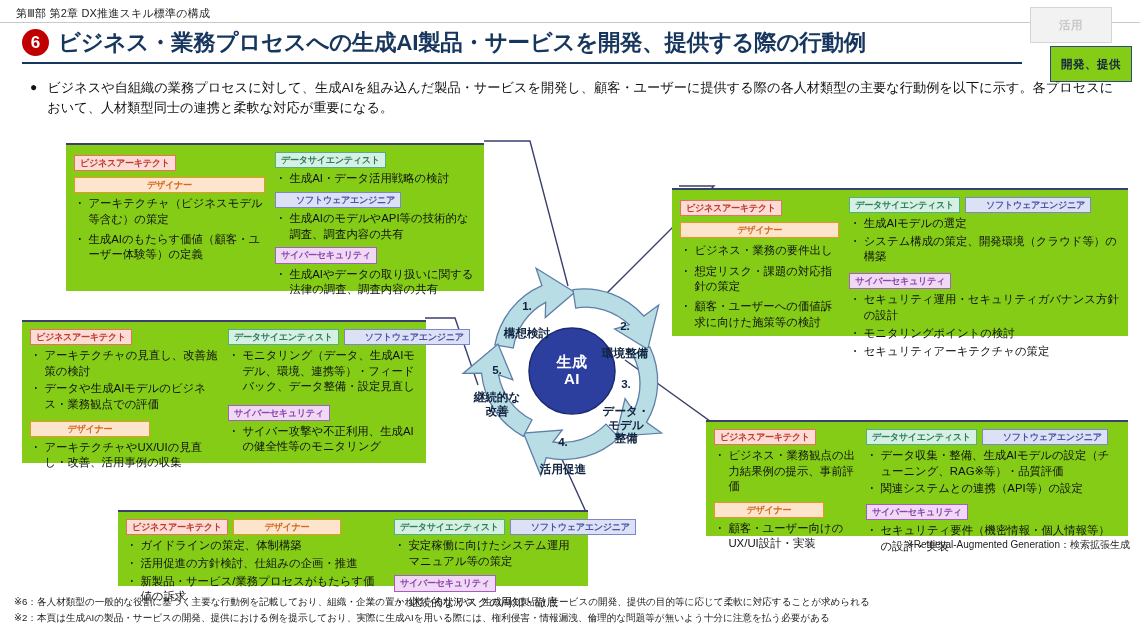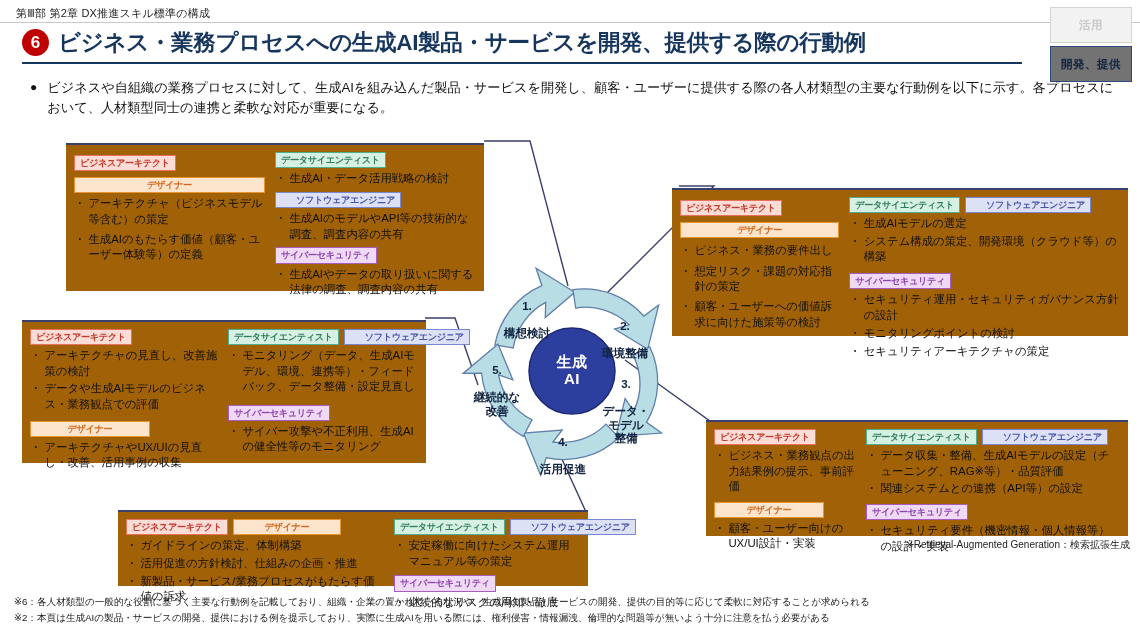--- a/index.html
+++ b/index.html
@@ -53,21 +53,21 @@
   }
   .badge {
     width: 82px; height: 36px;
     display: flex; align-items: center; justify-content: center;
     font-size: 11.5px; font-weight: bold; letter-spacing: .5px;
   }
   .badge-off {
     background: #f2f2f2; border: 1px solid #d4d4d4; color: #c8c8c8;
   }
   .badge-on {
-    background: #737373; border: 1.6px solid #2d4a7c; color: #10233f;
+    background: #84cc16; border: 1.6px solid #2d4a7c; color: #10233f; margin-left: 20px;
   }
 
   
   .intro {
     position: absolute; left: 30px; top: 78px; width: 1090px;
     display: flex; gap: 10px;
     font-size: 13.2px; color: #111111; line-height: 1.52;
   }
   .intro .dot {
     flex: 0 0 auto; font-size: 12px; line-height: 1.45; padding-top: 1px;
@@ -76,21 +76,21 @@
 
   
   .phase-title {
     position: absolute;
     font-size: 20px; font-weight: bold; color: #17365d;
     white-space: nowrap;
     margin-top: 36px;
   }
   .phase-box {
     position: absolute;
-    background: #a16207;
+    background: #84cc16;
     border-top: 2px solid #3b3f6e;
     padding: 7px 8px 8px 8px;
     display: flex; gap: 10px;
   }
   .col { display: flex; flex-direction: column; }
 
   
   .tag {
     display: inline-flex; align-items: center; justify-content: center;
     font-size: 9.2px; font-weight: bold;

